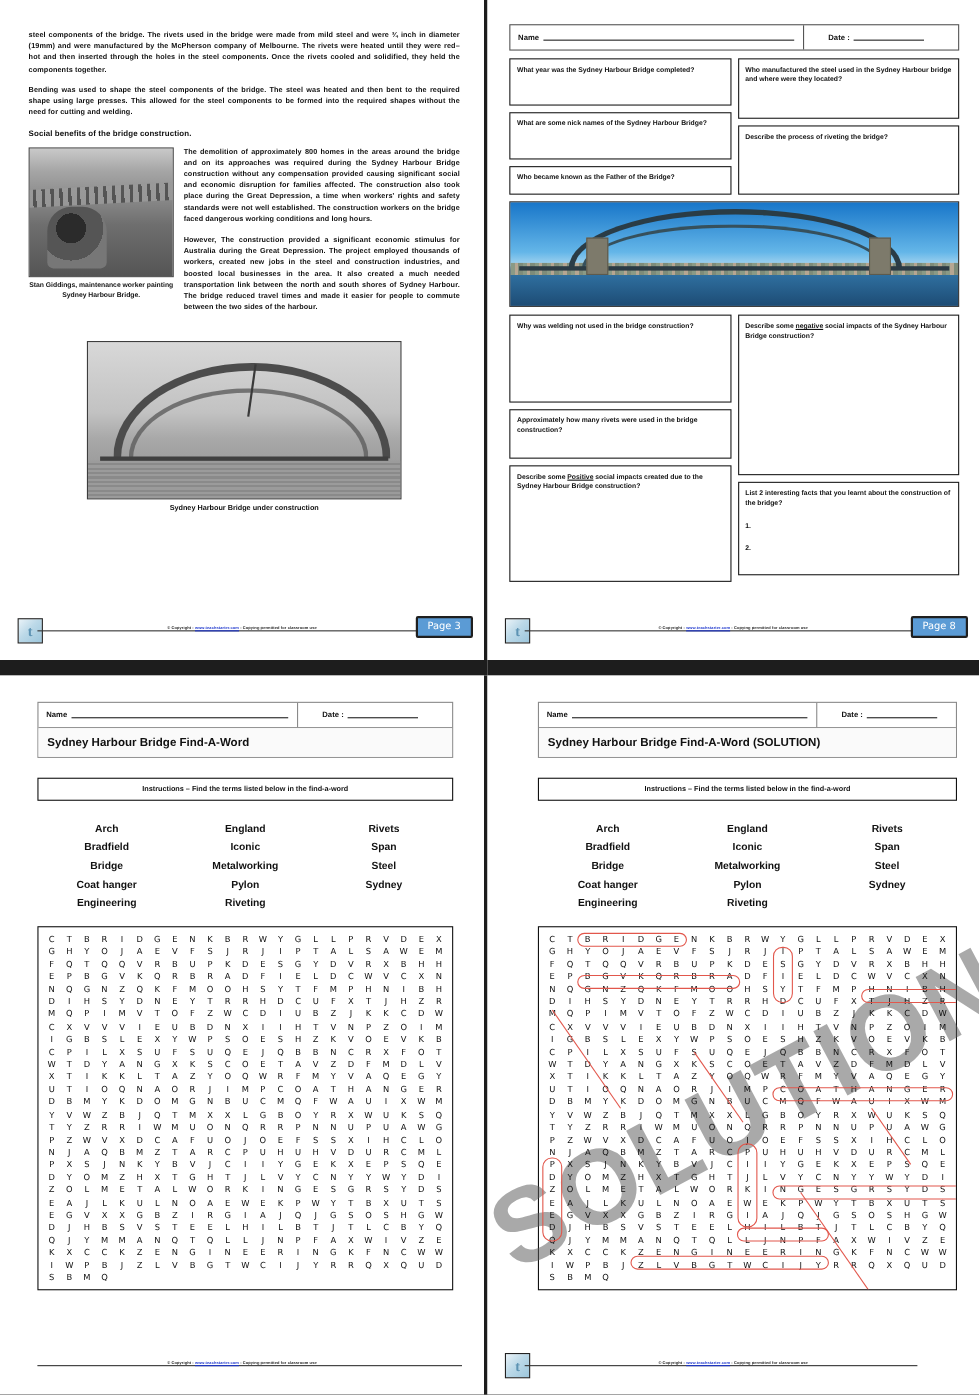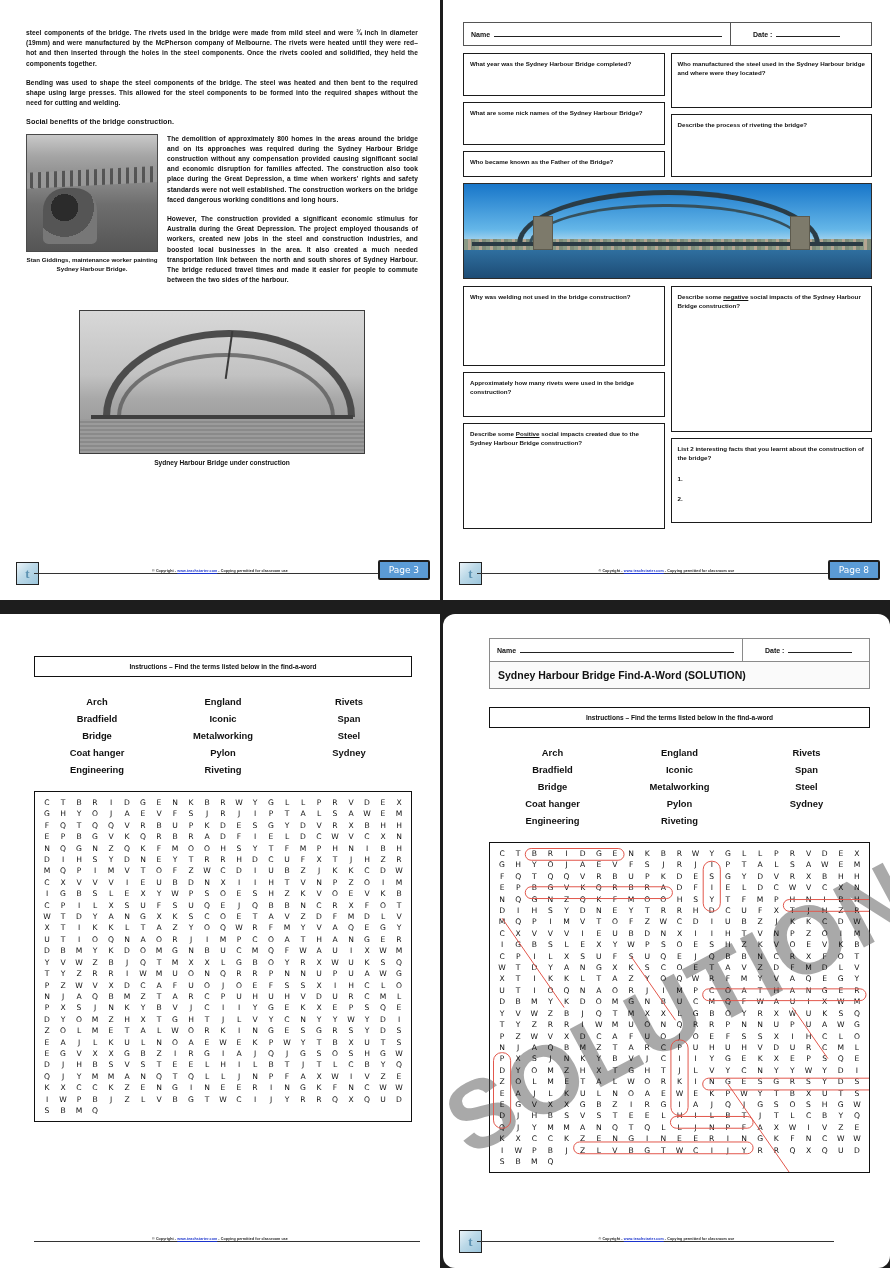--- a/index.html
+++ b/index.html
@@ -19,21 +19,21 @@
   .page{
     background:#fff;position:relative;overflow:hidden;
     border-right:3px solid #1d1d1d;
     box-sizing:border-box;
   }
   .page.r1{border-bottom:14px solid #1d1d1d;}
   .page.last{border-right:none;}
   .pg2{padding:28px 22px 0 26px;}
   .pg3{padding:22px 18px 0 20px;}
   .pg4{padding:24px 28px 0 34px;}
-  .pg5{padding:24px 20px 0 46px;border-radius:12px;}
+  .pg5{padding:24px 20px 0 46px;}
 
   
   .para{
     font-size:6.6px;line-height:10.2px;text-align:justify;
     color:#111;font-weight:700;letter-spacing:.1px;margin:0 0 9px 0;
   }
   .para.sub{font-size:7.2px;margin-bottom:6px;}
   .cols{display:flex;gap:9px;margin-top:2px;}
   .col-left{width:132px;flex:none;}
   .col-right{flex:1;}
@@ -278,20 +278,33 @@
       <div class="logo">
           <span>t</span>
         </div>
       <div class="rule"></div>
       <div class="copy"><span>© Copyright - </span><a href="#">www.teachstarter.com</a><span> - Copying permitted for classroom use</span></div>
       <div class="pagebadge">Page 8</div>
     </div>
   </div>
 
   <div class="page pg4">
+    <div class="faw-head">
+      <div class="faw-name">
+        <div class="namecell">
+            <span>Name</span>
+            <span class="uline"></span>
+          </div>
+        <div class="datecell" style="border-left:1px solid #8a8a8a">
+            <span>Date :</span>
+            <span class="uline short"></span>
+          </div>
+      </div>
+      <div class="faw-title">Sydney Harbour Bridge Find-A-Word</div>
+    </div>
 
     <div class="instr">Instructions – Find the terms listed below in the find-a-word</div>
 
     <div class="wordlist">
       <div>Arch</div>
       <div>England</div>
       <div>Rivets</div>
       <div>Bradfield</div>
       <div>Iconic</div>
       <div>Span</div>

